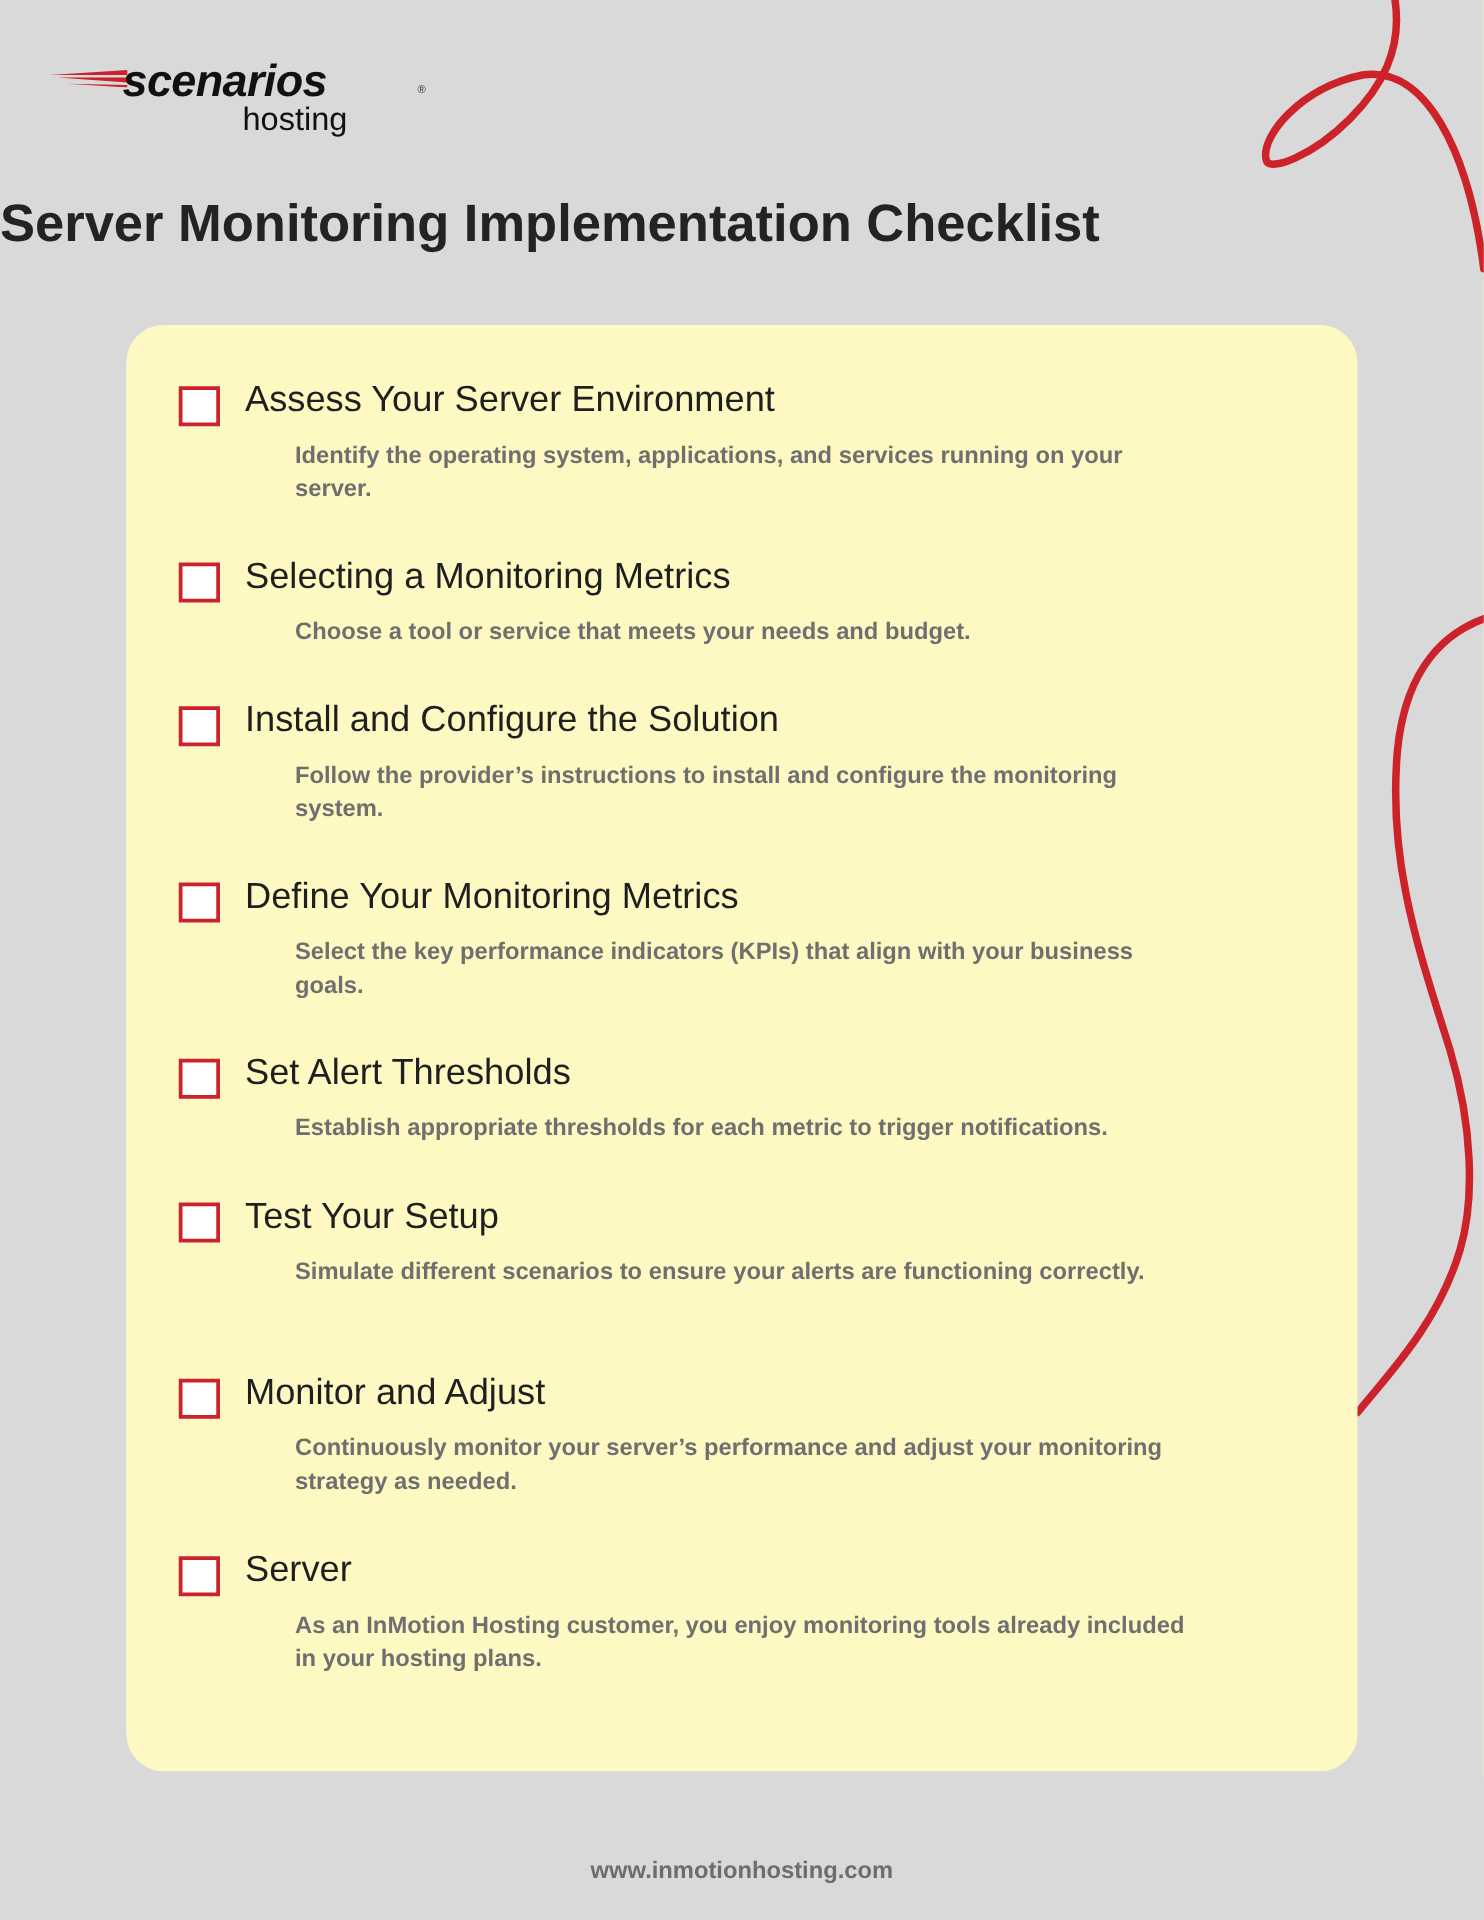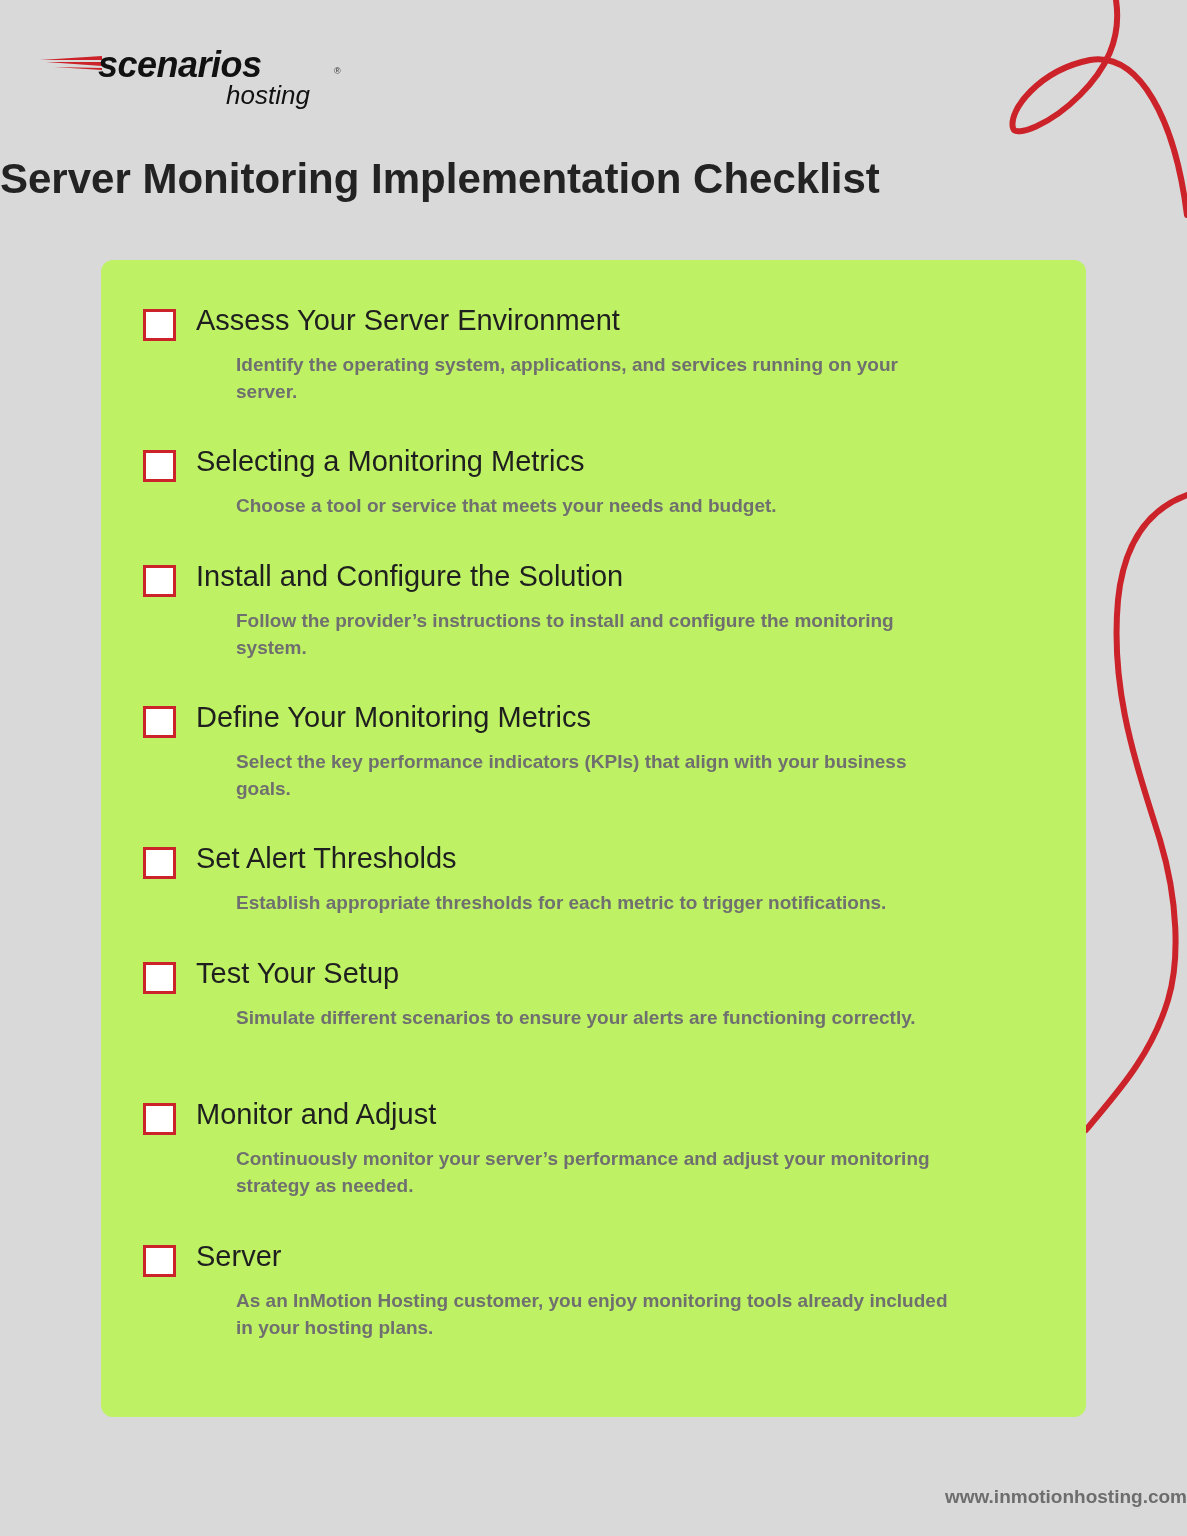--- a/index.html
+++ b/index.html
@@ -14,46 +14,46 @@
   .logo { position: absolute; left: 40px; top: 44px; width: 280px; height: 72px; }
   .logo .streak { position: absolute; left: 0; top: 12px; }
   .logo .brand {
     position: absolute; left: 58px; top: 0;
     font-family: "Liberation Sans", sans-serif; font-weight: bold; font-style: italic;
     font-size: 36px; letter-spacing: -0.5px; color: #111;
   }
   .logo .reg { position: absolute; left: 294px; top: 22px; font-size: 9px; color: #333; }
   .logo .sub {
     position: absolute; left: 154px; top: 36px;
-    font-style: italic; font-size: 26px; color: #111; margin-left: 32px;
+    font-size: 26px; color: #111;
   }
   .title {
     position: absolute; left: 0; width: 1187px; top: 155px;
     text-align: left; font-size: 42px; font-weight: bold; color: #232323;
   }
   .card {
     position: absolute; left: 101px; top: 260px; width: 985px; height: 1157px;
-    background: #bef264; border-radius: 12px;
+    background: #fef9c3; border-radius: 30px;
   }
   .item { position: absolute; left: 42px; width: 800px; }
   .checkbox {
     position: absolute; left: 0; top: 0; width: 33px; height: 32px;
     border: 3px solid #cc2229; box-sizing: border-box; background: #fff; cursor: pointer;
   }
   .item-title {
     position: absolute; left: 53px; top: -5px;
     font-size: 29px; color: #1f1f1f; white-space: nowrap;
   }
   .item-desc {
     position: absolute; left: 53px; top: 42px; width: 720px;
     font-size: 19px; line-height: 27px; color: #6f6f6f; font-weight: bold; margin-left: 40px;
   }
   .footer {
     position: absolute; left: 0; width: 1187px; top: 1486px;
-    text-align: right; font-size: 19px; color: #6d6d6d; font-weight: bold;
+    text-align: center; font-size: 19px; color: #6d6d6d; font-weight: bold;
   }
 </style>
 </head>
 <body>
 
 <svg class="deco" width="1187" height="1536" viewBox="0 0 1187 1536">
   <path d="M1116 0 C1122 40 1105 70 1080 95 C1050 125 1015 138 1013 128 C1008 110 1040 70 1090 60 C1140 52 1175 120 1187 215" fill="none" stroke="#cc2229" stroke-width="6" stroke-linecap="round"></path>
   <path d="M1187 495 C1160 505 1125 530 1118 600 C1110 690 1135 760 1160 840 C1178 900 1180 960 1168 1000 C1150 1060 1110 1100 1086 1130" fill="none" stroke="#cc2229" stroke-width="6" stroke-linecap="round"></path>
 </svg>
 

